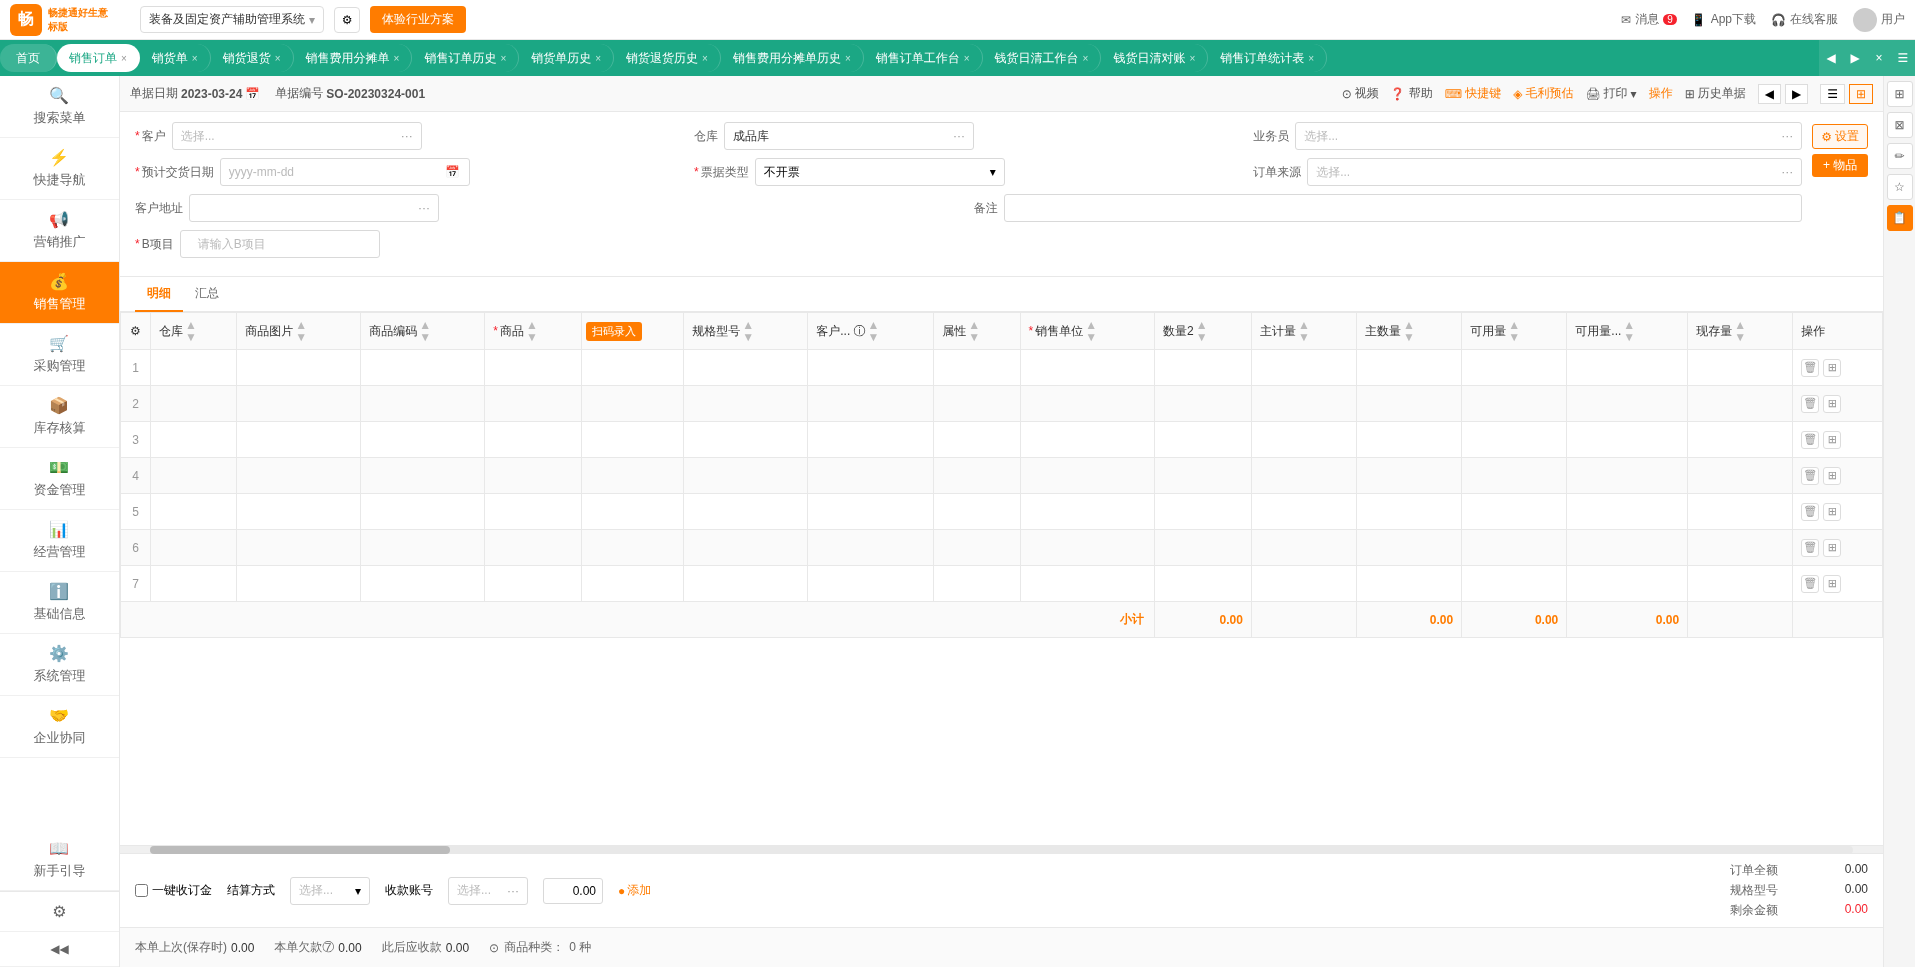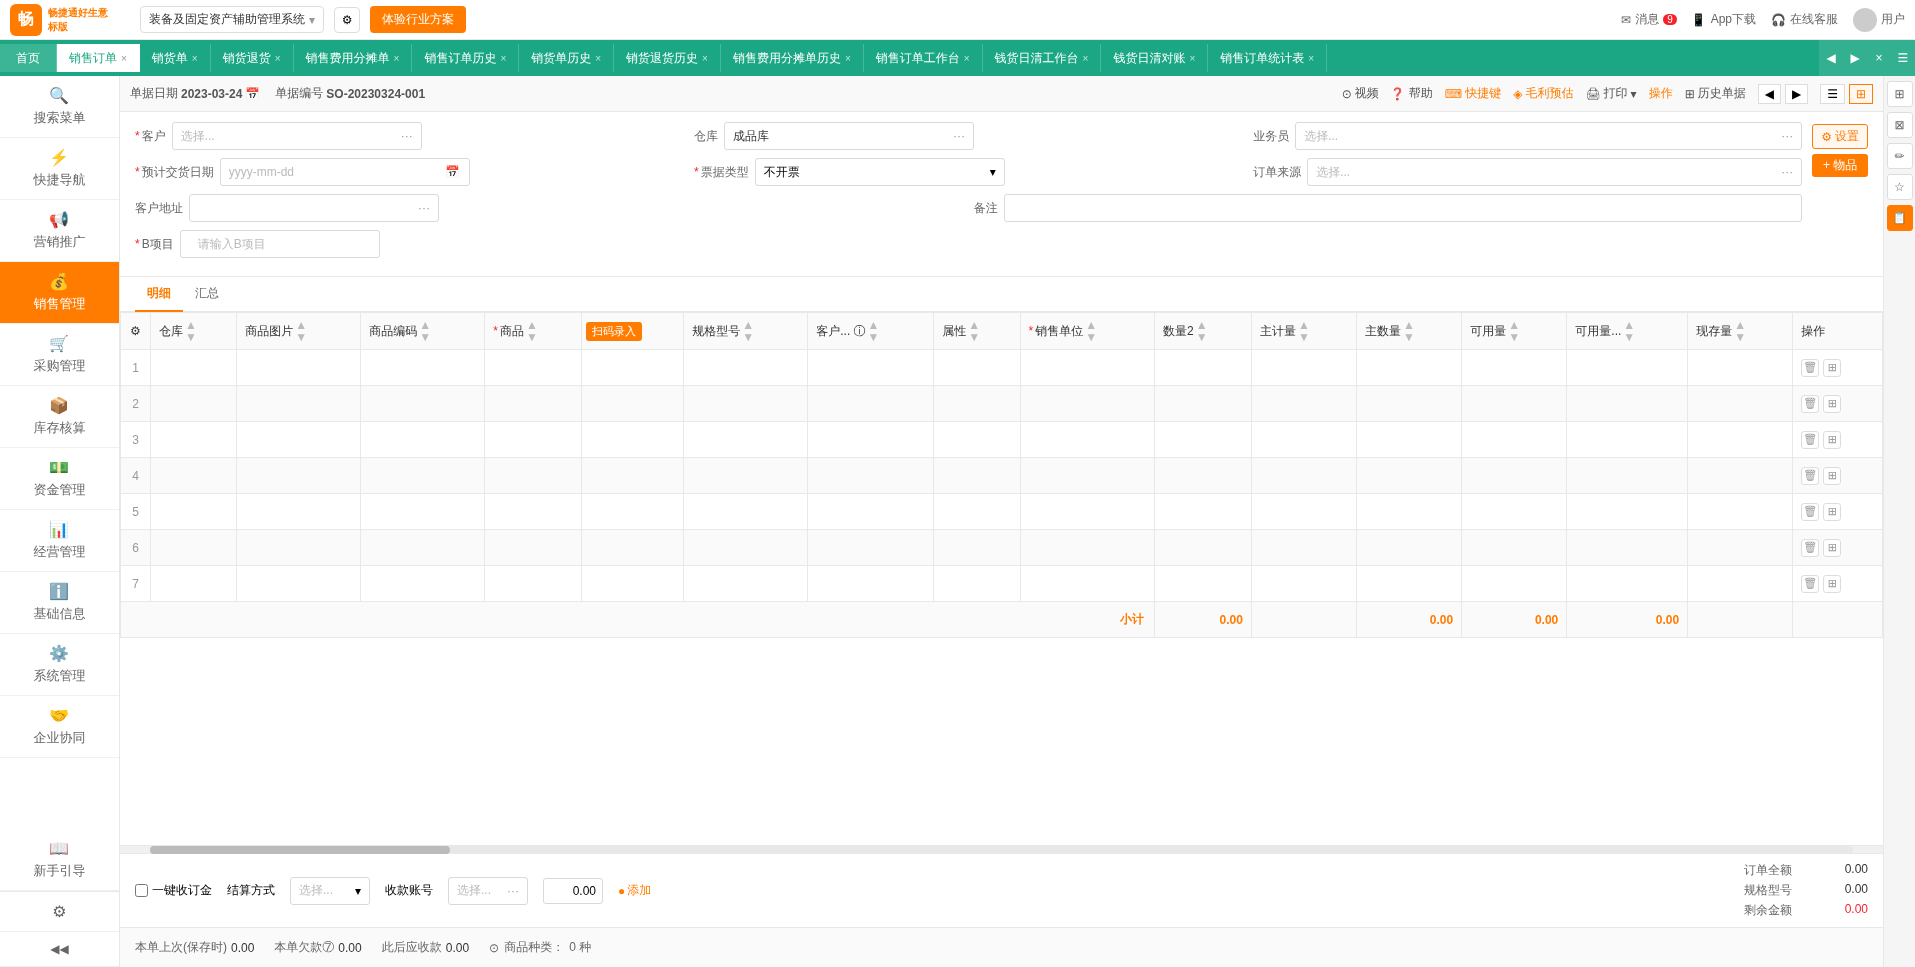--- a/index.html
+++ b/index.html
@@ -12,21 +12,21 @@
     .logo-text { font-size: 11px; color: #ff7c00; line-height: 1.3; }
     .app-title { display: flex; align-items: center; gap: 4px; color: #333; font-size: 13px; border: 1px solid #ddd; border-radius: 4px; padding: 4px 8px; cursor: pointer; }
     .btn-orange { background: #ff7c00; color: white; border: none; border-radius: 4px; padding: 5px 12px; cursor: pointer; font-size: 12px; }
     .top-right { margin-left: auto; display: flex; align-items: center; gap: 15px; color: #666; font-size: 12px; }
     .top-right-item { display: flex; align-items: center; gap: 4px; cursor: pointer; }
     .badge { background: #f5222d; color: white; border-radius: 8px; padding: 0 4px; font-size: 10px; }
     .avatar { width: 24px; height: 24px; background: #ccc; border-radius: 50%; }
 
     
     .nav-tabs { height: 36px; background: #1ba784; display: flex; align-items: center; overflow: hidden; }
-    .nav-tab { padding: 0 12px; height: 28px; display: flex; align-items: center; color: white; cursor: pointer; white-space: nowrap; font-size: 12px; border-right: 1px solid rgba(255,255,255,0.2); position: relative; }
+    .nav-tab { padding: 0 12px; height: 28px; display: flex; align-items: center; color: white; cursor: pointer; white-space: nowrap; font-size: 12px; border-right: 1px solid rgba(255,255,255,0.2); position: relative; border-radius: 14px; }
     .nav-tab.active { background: white; color: #1ba784; }
     .nav-tab .close-x { margin-left: 4px; color: rgba(255,255,255,0.7); font-size: 10px; }
     .nav-tab.active .close-x { color: #999; }
     .nav-tab-home { padding: 0 16px; }
     .nav-arrows { margin-left: auto; display: flex; align-items: center; }
     .nav-arrow-btn { width: 24px; height: 36px; display: flex; align-items: center; justify-content: center; color: white; cursor: pointer; background: rgba(255,255,255,0.1); border: none; }
 
     
     .main-layout { display: flex; height: calc(967px - 76px); }
     
@@ -75,21 +75,21 @@
     .scan-btn { background: #ff7c00; color: white; border: none; border-radius: 3px; padding: 2px 6px; font-size: 11px; cursor: pointer; white-space: nowrap; }
     .subtotal-row td { background: #fff7f0; font-weight: bold; }
     .subtotal-label { color: #ff7c00; }
 
     
     .bottom-area { background: white; border-top: 1px solid #e8e8e8; padding: 8px 15px; display: flex; align-items: center; gap: 15px; }
     .checkbox-label { display: flex; align-items: center; gap: 4px; cursor: pointer; }
     .amount-input { border: 1px solid #d9d9d9; border-radius: 3px; padding: 3px 6px; height: 26px; width: 60px; text-align: right; }
     .add-btn { color: #ff7c00; cursor: pointer; display: flex; align-items: center; gap: 2px; }
     .summary-right { margin-left: auto; display: flex; flex-direction: column; gap: 3px; text-align: right; }
-    .summary-row { display: flex; justify-content: space-between; gap: 16px; }
+    .summary-row { display: flex; justify-content: space-between; gap: 30px; }
     .summary-label { color: #666; }
     .summary-value { color: #333; min-width: 60px; text-align: right; }
 
     
     .footer { height: 40px; background: #fafafa; border-top: 1px solid #e8e8e8; display: flex; align-items: center; padding: 0 15px; gap: 20px; }
     .footer-stat { display: flex; align-items: center; gap: 4px; color: #666; }
     .footer-stat-value { color: #333; }
     .footer-actions { margin-left: auto; display: flex; align-items: center; gap: 10px; }
     .btn-discard { border: 1px solid #d9d9d9; background: white; color: #666; border-radius: 3px; padding: 6px 16px; cursor: pointer; }
     .btn-save-draft { border: 1px solid #ff7c00; background: white; color: #ff7c00; border-radius: 3px; padding: 6px 16px; cursor: pointer; }

